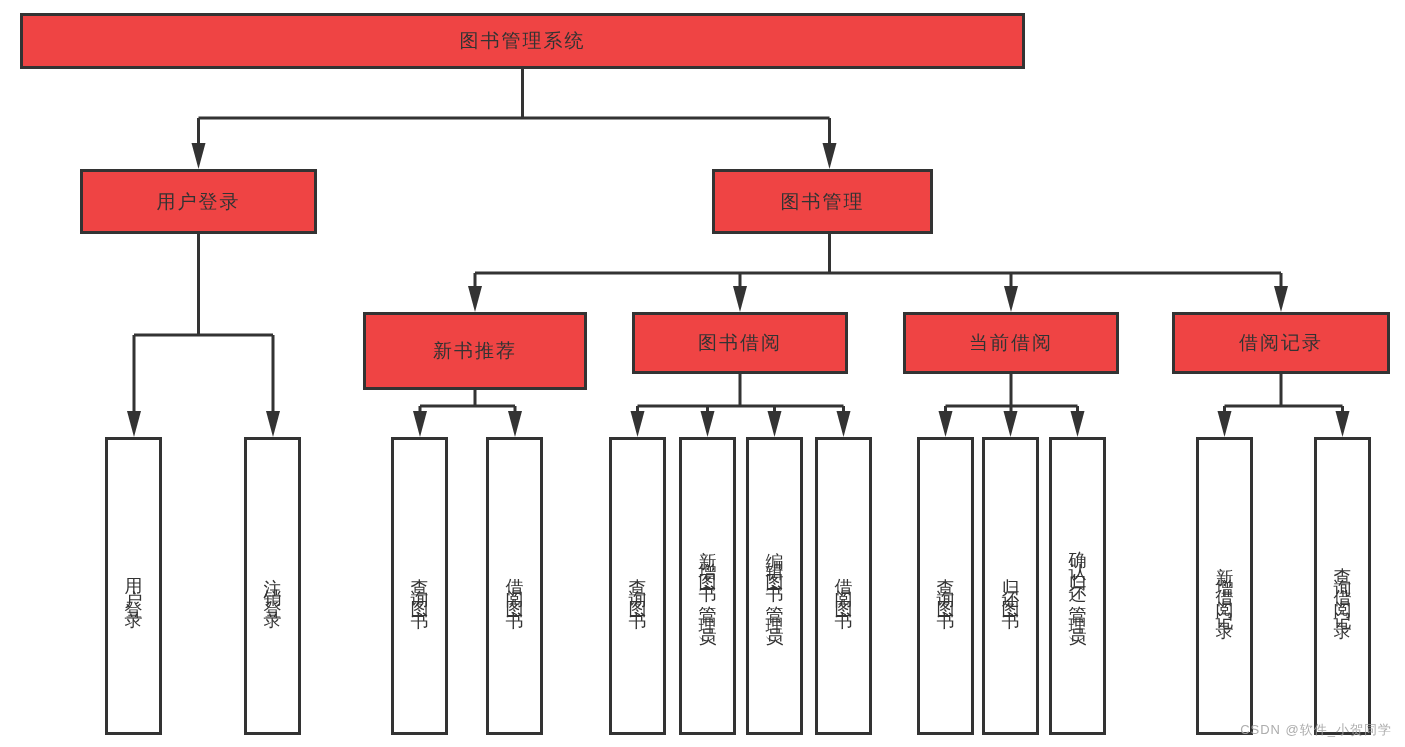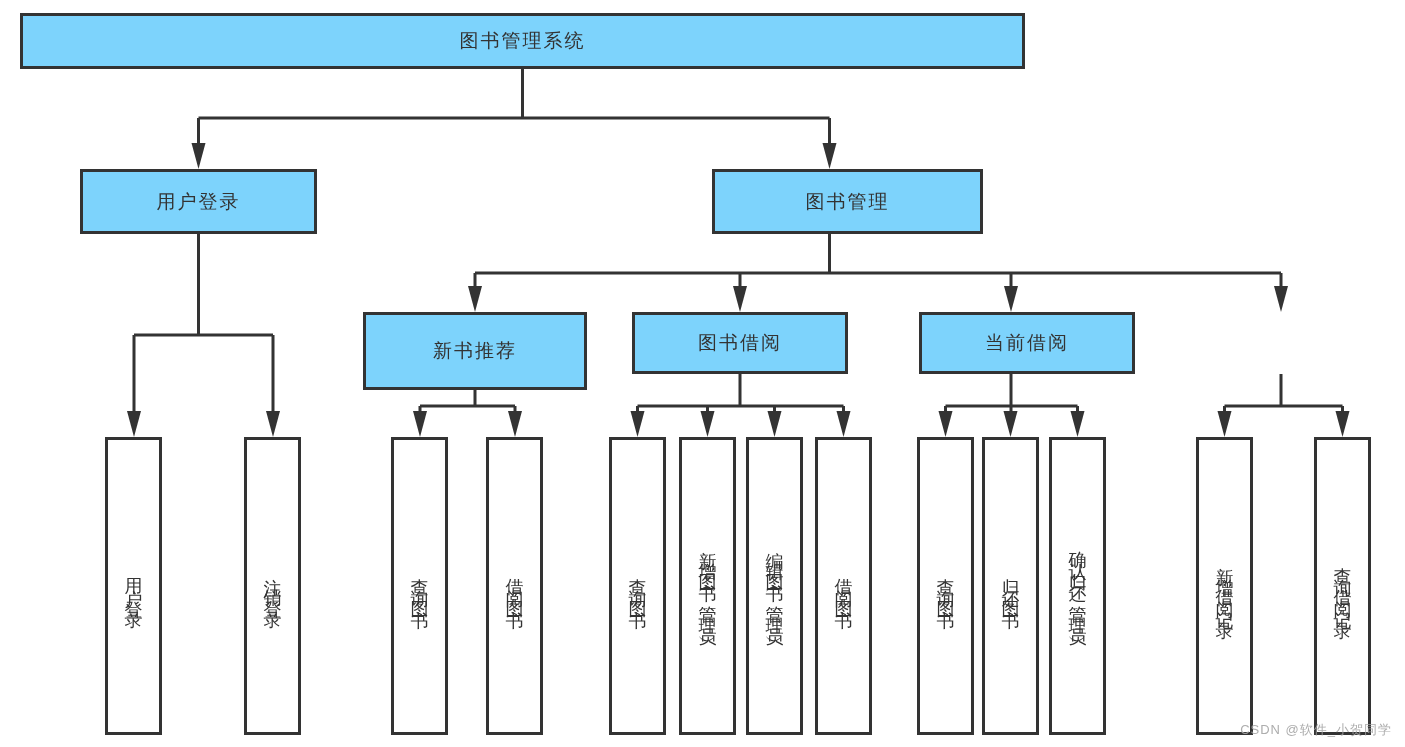--- a/index.html
+++ b/index.html
@@ -17,21 +17,21 @@
     position: absolute;
     left: 0; top: 0;
     width: 1405px; height: 747px;
     z-index: 1;
   }
   .connector-layer path { stroke: #333333; stroke-width: 3; fill: none; }
   .connector-layer polygon { fill: #333333; stroke: none; }
   .hnode {
     position: absolute;
     box-sizing: border-box;
-    background: #7dd3fc;
+    background: #ef4444;
     border: 3px solid #333333;
     display: flex;
     align-items: center;
     justify-content: center;
     font-size: 19px;
     letter-spacing: 2px;
     color: #333333;
     z-index: 2;
   }
   .vnode {
@@ -61,24 +61,24 @@
     bottom: 8px;
     font-size: 13px;
     letter-spacing: 1px;
     color: rgba(164,164,164,0.9);
     z-index: 3;
     white-space: nowrap;
   }
   
   #n-root  { left: 20px;  top: 13px;  width: 1005px; height: 56px; }
   #n-login { left: 80px;  top: 169px; width: 237px;  height: 65px; }
-  #n-mgmt  { left: 712px; top: 169px; width: 271px;  height: 65px; align-items: center; }
+  #n-mgmt  { left: 712px; top: 169px; width: 221px;  height: 65px; align-items: center; }
   #n-rec   { left: 363px;  top: 312px; width: 224px; height: 78px; }
   #n-bor   { left: 632px;  top: 312px; width: 216px; height: 62px; }
-  #n-cur   { left: 903px;  top: 312px; width: 216px; height: 62px; margin-left: 16px; }
+  #n-cur   { left: 903px;  top: 312px; width: 216px; height: 62px; }
   #n-hist  { left: 1172px; top: 312px; width: 218px; height: 62px; }
   #l-a1 { left: 105px;  }
   #l-a2 { left: 244px;  }
   #l-b1 { left: 391px;  }
   #l-b2 { left: 486px;  }
   #l-c1 { left: 609px;  }
   #l-c2 { left: 679px;  }
   #l-c3 { left: 746px;  }
   #l-c4 { left: 815px;  }
   #l-d1 { left: 917px;  }
@@ -148,20 +148,23 @@
 
   <div id="n-rec" class="hnode">
     <span>新书推荐</span>
   </div>
   <div id="n-bor" class="hnode">
     <span>图书借阅</span>
   </div>
   <div id="n-cur" class="hnode">
     <span>当前借阅</span>
   </div>
+  <div id="n-hist" class="hnode">
+    <span>借阅记录</span>
+  </div>
 
   <div id="l-a1" class="vnode">
     <span>用户登录</span>
   </div>
   <div id="l-a2" class="vnode">
     <span>注销登录</span>
   </div>
 
   <div id="l-b1" class="vnode">
     <span>查询图书</span>

